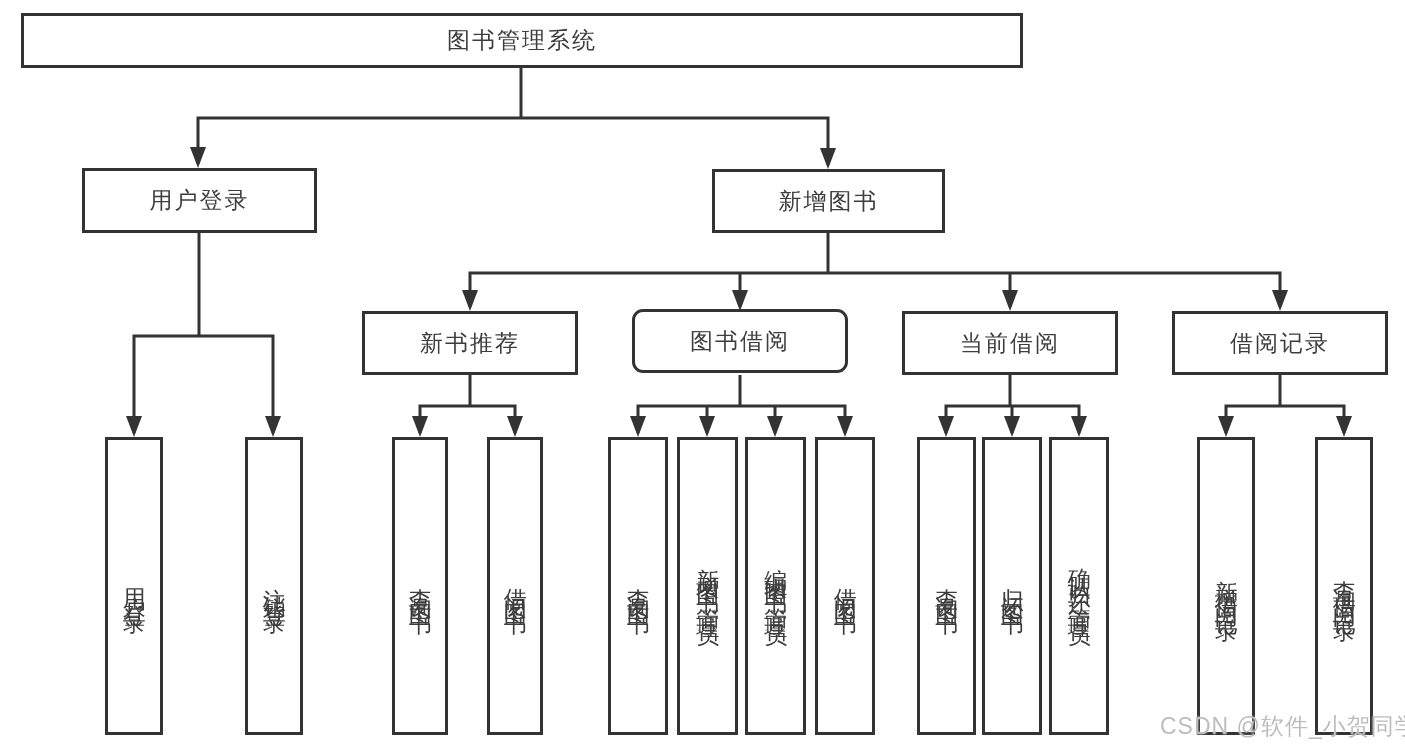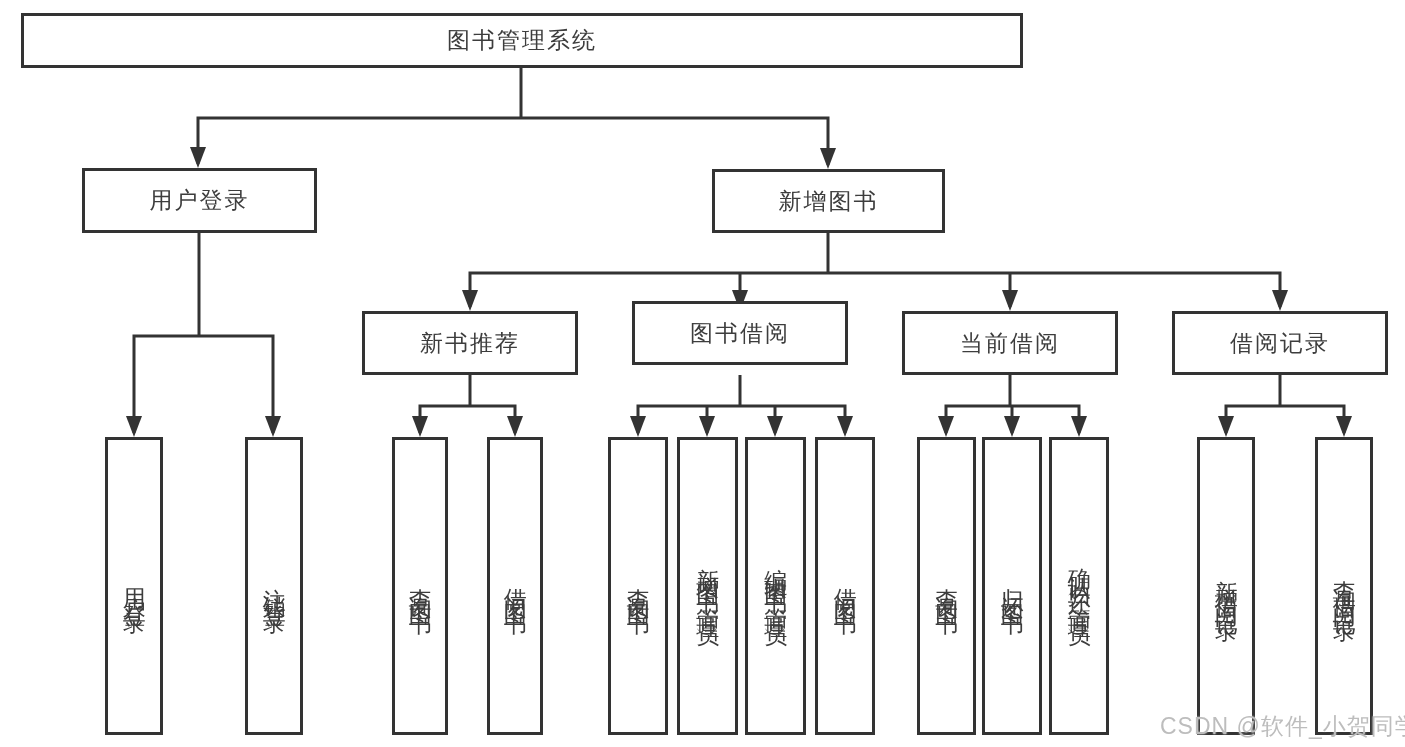--- a/index.html
+++ b/index.html
@@ -103,21 +103,21 @@
   <div class="node" style="left:82px;top:168px;width:235px;height:65px;">
     <span>用户登录</span>
   </div>
   <div class="node" style="left:712px;top:169px;width:233px;height:64px;">
     <span>新增图书</span>
   </div>
 
   <div class="node" style="left:362px;top:311px;width:216px;height:64px;">
     <span>新书推荐</span>
   </div>
-  <div class="node" style="left:632px;top:301px;width:216px;height:64px;">
+  <div class="node" style="left:632px;top:309px;width:216px;height:64px;border-radius:11px;">
     <span>图书借阅</span>
   </div>
   <div class="node" style="left:902px;top:311px;width:216px;height:64px;font-family:Liberation Serif, serif;">
     <span>当前借阅</span>
   </div>
   <div class="node" style="left:1172px;top:311px;width:216px;height:64px;">
     <span>借阅记录</span>
   </div>
 
   <div class="vnode" style="left:105px;top:437px;width:58px;height:298px;">

